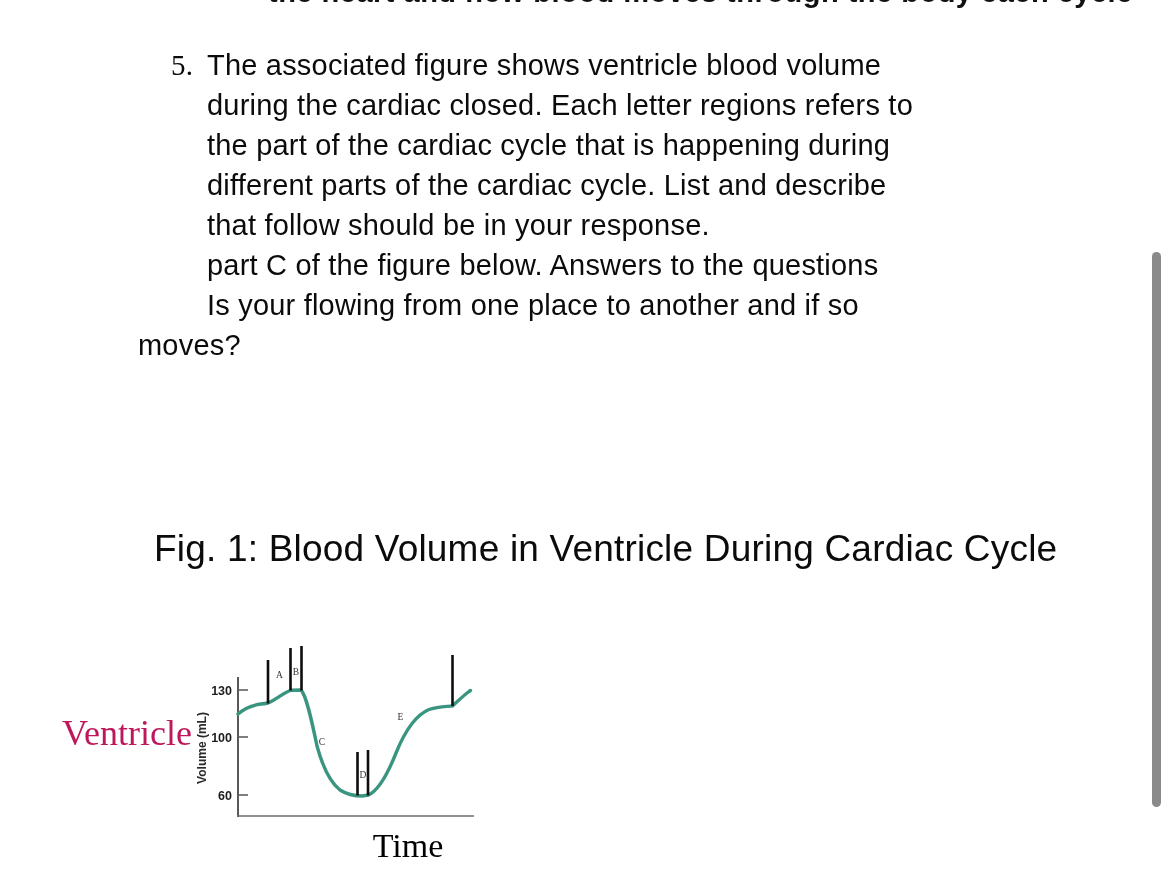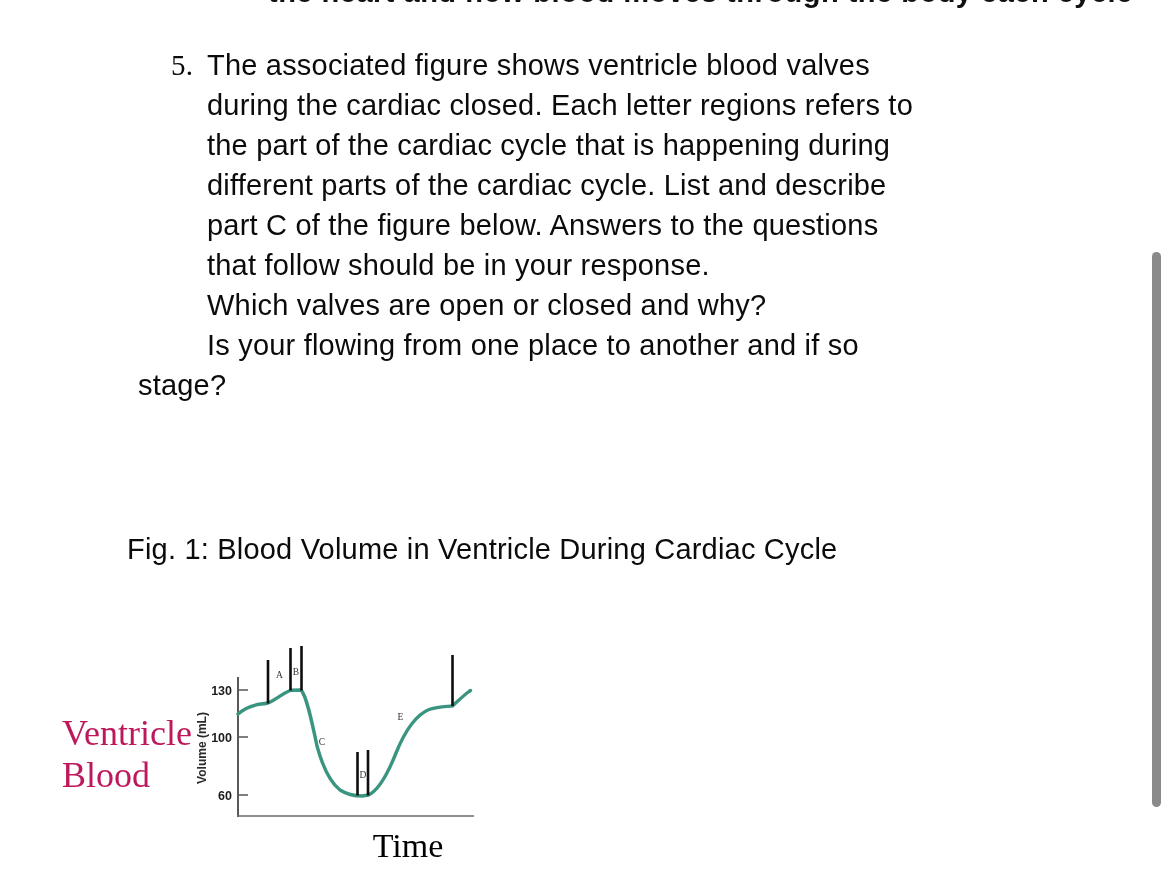--- a/index.html
+++ b/index.html
@@ -24,22 +24,22 @@
     font-size:29px;line-height:40px;letter-spacing:.2px;white-space:nowrap;
   }
   .q-line{padding-left:69px;position:relative;}
   .q-line.outdent{padding-left:0;}
   .q-number{
     position:absolute;left:33px;top:0;
     font-family:"Liberation Serif",serif;font-size:29px;
   }
   
   .fig-caption{
-    position:absolute;left:127px;top:529px;
-    font-size:29px;line-height:40px;letter-spacing:.2px;white-space:nowrap;
+    position:absolute;left:154px;top:529px;
+    font-size:37px;line-height:40px;letter-spacing:.2px;white-space:nowrap;
   }
   .side-label{
     position:absolute;left:62px;top:712px;
     font-family:"Liberation Serif",serif;font-size:36px;line-height:42px;
     color:#be185d;
   }
   svg text{user-select:none;}
   .chart-svg{position:absolute;left:0;top:600px;}
   
   .scrollbar-thumb{
@@ -50,37 +50,35 @@
 </head>
 <body>
 
 <div class="top-clip">
   <div class="clip-inner">the heart and how blood moves through the body each cycle</div>
 </div>
 
 <div class="question">
   <div class="q-line">
     <span class="q-number">5.</span>
-    <span>The associated figure shows ventricle blood valves</span>
+    <span>The associated figure shows ventricle blood volume</span>
   </div>
   <div class="q-line">during the cardiac closed. Each letter regions refers to</div>
   <div class="q-line">the part of the cardiac cycle that is happening during</div>
   <div class="q-line">different parts of the cardiac cycle. List and describe</div>
+  <div class="q-line">that follow should be in your response.</div>
   <div class="q-line">part C of the figure below. Answers to the questions</div>
-  <div class="q-line">that follow should be in your response.</div>
-  <div class="q-line">Which valves are open or closed and why?</div>
   <div class="q-line">Is your flowing from one place to another and if so</div>
-  <div class="q-line outdent">stage?</div>
+  <div class="q-line outdent">moves?</div>
 </div>
 
 <div class="fig-caption">Fig. 1: Blood Volume in Ventricle During Cardiac Cycle</div>
 
 <div class="side-label">
   <div>Ventricle</div>
-  <div>Blood</div>
 </div>
 
 <svg class="chart-svg" width="560" height="271" viewBox="0 0 560 271" xmlns="http://www.w3.org/2000/svg">
 
   <line x1="238" y1="77" x2="238" y2="217" stroke="#3c3c3c" stroke-width="1.7"></line>
   <line x1="237" y1="216" x2="474" y2="216" stroke="#6b6b6b" stroke-width="1.7"></line>
 
   <line x1="239" y1="90" x2="248" y2="90" stroke="#555" stroke-width="1.5"></line>
   <line x1="239" y1="137" x2="248" y2="137" stroke="#555" stroke-width="1.5"></line>
   <line x1="239" y1="195" x2="248" y2="195" stroke="#555" stroke-width="1.5"></line>

